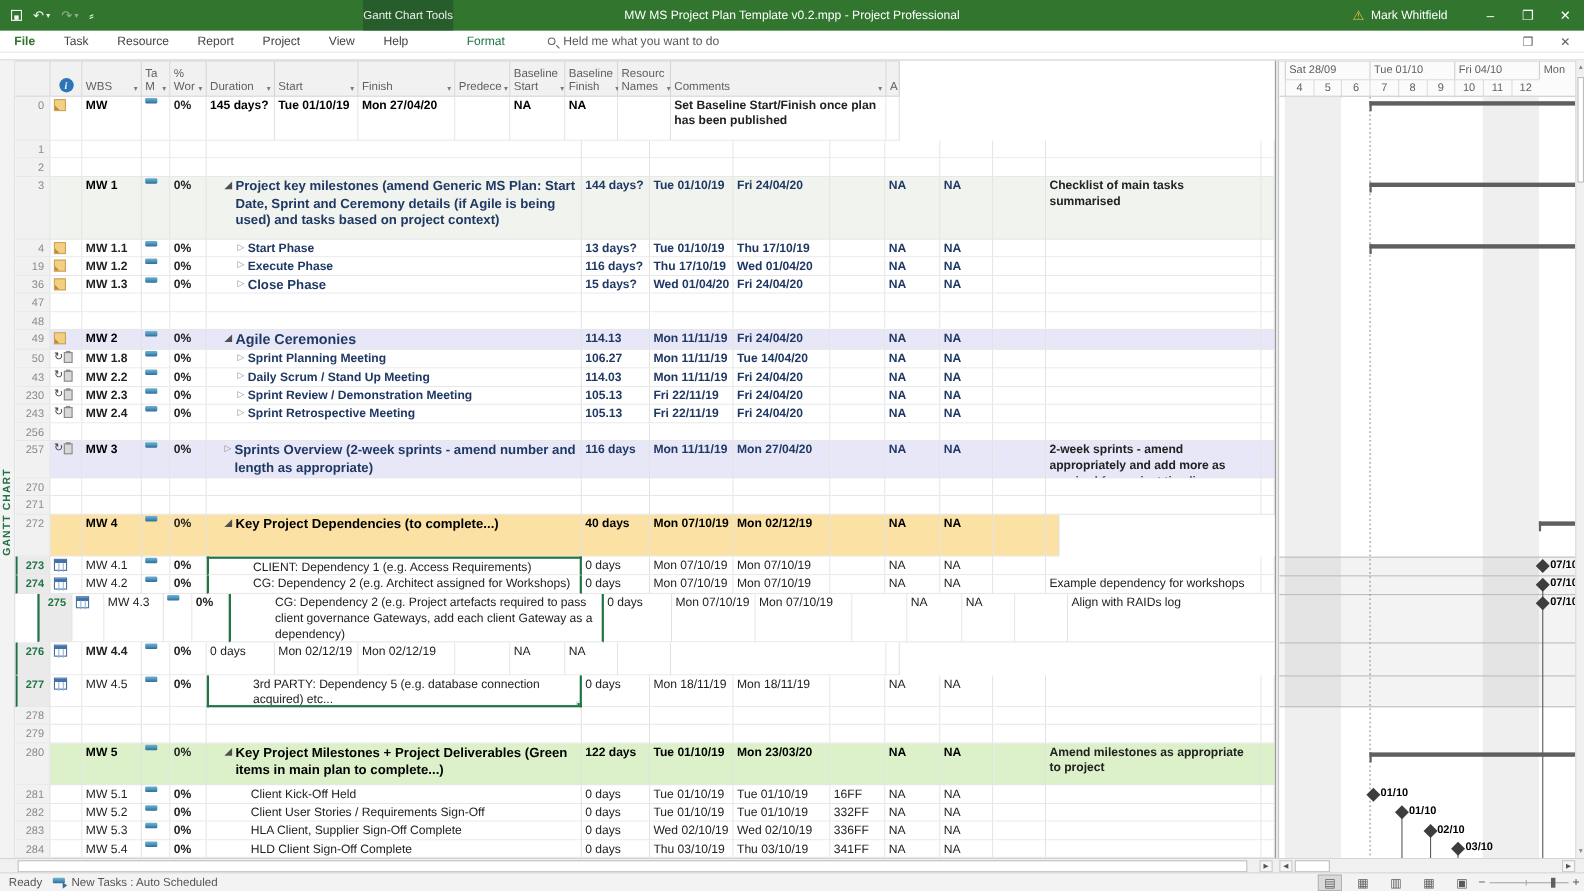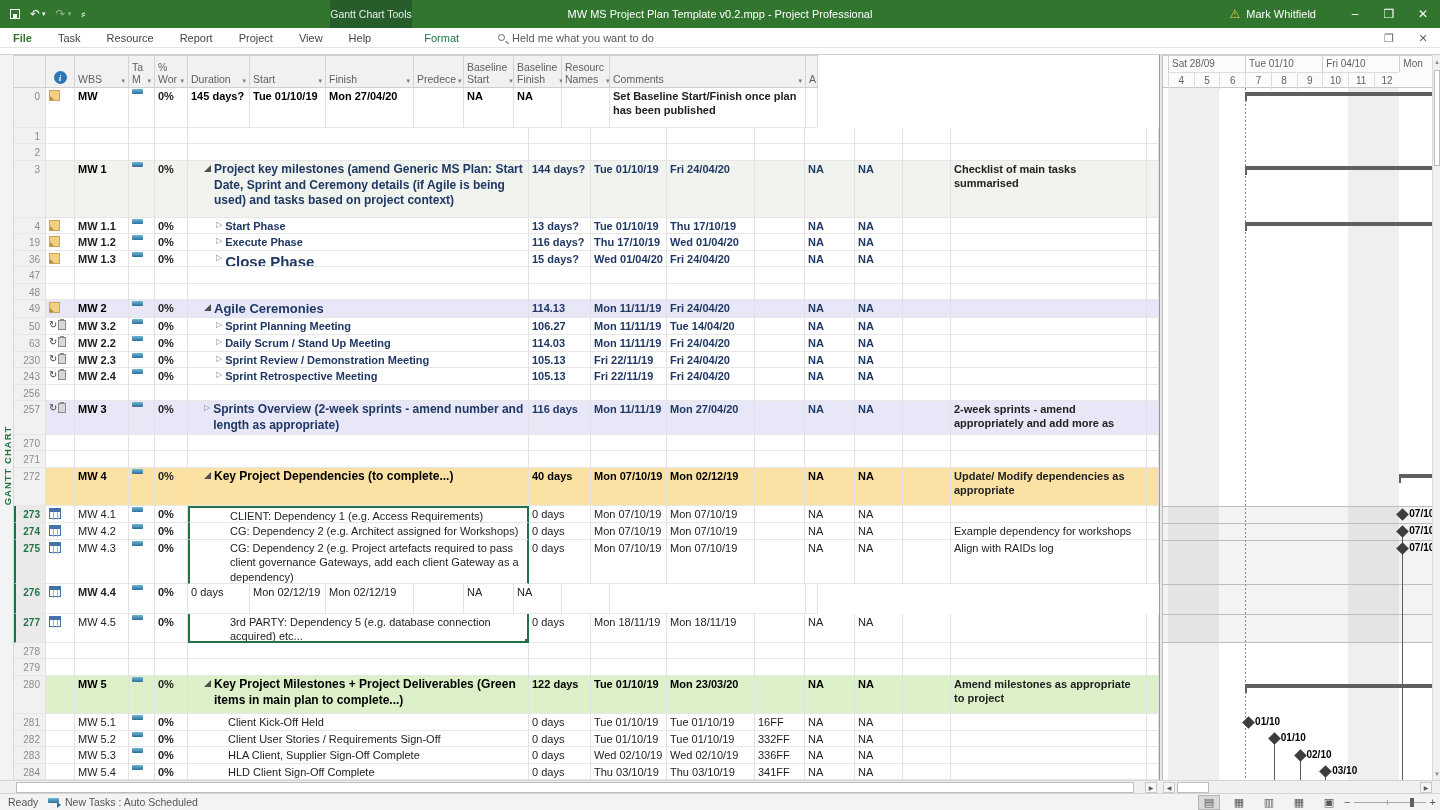--- a/index.html
+++ b/index.html
@@ -343,21 +343,21 @@
       <div class="trow" style="height: 16px;">
         <div class="tcell cnum" style="width: 32px;">36</div>
         <div class="tcell cicon" style="width: 29px; background: rgb(255, 255, 255);">
           <span class="ic-note"></span>
         </div>
         <div class="tcell " style="width: 54px; background: rgb(255, 255, 255); font-weight: bold;">MW 1.3</div>
         <div class="tcell " style="width: 26px; background: rgb(255, 255, 255);"><span class="ic-mode"><span class="bar"></span><span class="arr"></span></span></div>
         <div class="tcell " style="width: 33px; background: rgb(255, 255, 255); font-weight: bold;">0%</div>
         <div class="tcell namecell" style="width: 341px; background: rgb(255, 255, 255); padding-left: 28px;">
           <span class="tri-closed">▷</span>
-          <span style="font-size: 15px; color: rgb(31, 56, 100); font-weight: bold;">Close Phase</span>
+          <span style="font-size: 12px; color: rgb(31, 56, 100); font-weight: bold;">Close Phase</span>
         </div>
         <div class="tcell navy" style="width: 62px; background: rgb(255, 255, 255);">15 days?</div>
         <div class="tcell navy" style="width: 76px; background: rgb(255, 255, 255);">Wed 01/04/20</div>
         <div class="tcell navy" style="width: 88px; background: rgb(255, 255, 255);">Fri 24/04/20</div>
         <div class="tcell " style="width: 50px; background: rgb(255, 255, 255);"></div>
         <div class="tcell navy" style="width: 50px; background: rgb(255, 255, 255);">NA</div>
         <div class="tcell navy" style="width: 48px; background: rgb(255, 255, 255);">NA</div>
         <div class="tcell " style="width: 48px; background: rgb(255, 255, 255);"></div>
         <div class="tcell " style="width: 196px; background: rgb(255, 255, 255);"></div>
         <div class="tcell " style="width: 12px; background: rgb(255, 255, 255);"></div>
@@ -417,39 +417,39 @@
         <div class="tcell " style="width: 48px; background: rgb(231, 231, 247);"></div>
         <div class="tcell " style="width: 196px; background: rgb(231, 231, 247);"></div>
         <div class="tcell " style="width: 12px; background: rgb(231, 231, 247);"></div>
       </div>
       <div class="trow" style="height: 17px;">
         <div class="tcell cnum" style="width: 32px;">50</div>
         <div class="tcell cicon" style="width: 29px; background: rgb(255, 255, 255);">
           <span class="ic-recur">↻</span>
           <span class="ic-clip"></span>
         </div>
-        <div class="tcell " style="width: 54px; background: rgb(255, 255, 255); font-weight: bold;">MW 3.2</div>
+        <div class="tcell " style="width: 54px; background: rgb(255, 255, 255); font-weight: bold;">MW 1.8</div>
         <div class="tcell " style="width: 26px; background: rgb(255, 255, 255);"><span class="ic-mode"><span class="bar"></span><span class="arr"></span></span></div>
         <div class="tcell " style="width: 33px; background: rgb(255, 255, 255); font-weight: bold;">0%</div>
         <div class="tcell namecell" style="width: 341px; background: rgb(255, 255, 255); padding-left: 28px;">
           <span class="tri-closed">▷</span>
           <span style="font-size: 11px; color: rgb(31, 56, 100); font-weight: bold;">Sprint Planning Meeting</span>
         </div>
         <div class="tcell navy" style="width: 62px; background: rgb(255, 255, 255);">106.27 days</div>
         <div class="tcell navy" style="width: 76px; background: rgb(255, 255, 255);">Mon 11/11/19</div>
         <div class="tcell navy" style="width: 88px; background: rgb(255, 255, 255);">Tue 14/04/20</div>
         <div class="tcell " style="width: 50px; background: rgb(255, 255, 255);"></div>
         <div class="tcell navy" style="width: 50px; background: rgb(255, 255, 255);">NA</div>
         <div class="tcell navy" style="width: 48px; background: rgb(255, 255, 255);">NA</div>
         <div class="tcell " style="width: 48px; background: rgb(255, 255, 255);"></div>
         <div class="tcell " style="width: 196px; background: rgb(255, 255, 255);"></div>
         <div class="tcell " style="width: 12px; background: rgb(255, 255, 255);"></div>
       </div>
       <div class="trow" style="height: 17px;">
-        <div class="tcell cnum" style="width: 32px;">63</div>
+        <div class="tcell cnum" style="width: 32px;">43</div>
         <div class="tcell cicon" style="width: 29px; background: rgb(255, 255, 255);">
           <span class="ic-recur">↻</span>
           <span class="ic-clip"></span>
         </div>
         <div class="tcell " style="width: 54px; background: rgb(255, 255, 255); font-weight: bold;">MW 2.2</div>
         <div class="tcell " style="width: 26px; background: rgb(255, 255, 255);"><span class="ic-mode"><span class="bar"></span><span class="arr"></span></span></div>
         <div class="tcell " style="width: 33px; background: rgb(255, 255, 255); font-weight: bold;">0%</div>
         <div class="tcell namecell" style="width: 341px; background: rgb(255, 255, 255); padding-left: 28px;">
           <span class="tri-closed">▷</span>
           <span style="font-size: 11px; color: rgb(31, 56, 100); font-weight: bold;">Daily Scrum / Stand Up Meeting</span>
@@ -594,21 +594,20 @@
           <span class="tri-open"></span>
           <span style="font-size: 12px; color: rgb(0, 0, 0); font-weight: bold;">Key Project Dependencies (to complete...)</span>
         </div>
         <div class="tcell blackb" style="width: 62px; background: rgb(251, 226, 164);">40 days</div>
         <div class="tcell blackb" style="width: 76px; background: rgb(251, 226, 164);">Mon 07/10/19</div>
         <div class="tcell blackb" style="width: 88px; background: rgb(251, 226, 164);">Mon 02/12/19</div>
         <div class="tcell " style="width: 50px; background: rgb(251, 226, 164);"></div>
         <div class="tcell blackb" style="width: 50px; background: rgb(251, 226, 164);">NA</div>
         <div class="tcell blackb" style="width: 48px; background: rgb(251, 226, 164);">NA</div>
         <div class="tcell " style="width: 48px; background: rgb(251, 226, 164);"></div>
-        <div class="tcell " style="width: 196px; background: rgb(251, 226, 164); font-weight: bold;">Update/ Modify dependencies as appropriate</div>
         <div class="tcell " style="width: 12px; background: rgb(251, 226, 164);"></div>
       </div>
       <div class="trow" style="height: 17px;">
         <div class="tcell cnum selnum" style="width: 32px;">273</div>
         <div class="tcell cicon" style="width: 29px; background: rgb(255, 255, 255);">
           <span class="ic-cal"></span>
         </div>
         <div class="tcell " style="width: 54px; background: rgb(255, 255, 255); font-weight: normal;">MW 4.1</div>
         <div class="tcell " style="width: 26px; background: rgb(255, 255, 255);"><span class="ic-mode"><span class="bar"></span><span class="arr"></span></span></div>
         <div class="tcell " style="width: 33px; background: rgb(255, 255, 255); font-weight: bold;">0%</div>
@@ -639,21 +638,21 @@
         <div class="tcell " style="width: 62px; background: rgb(255, 255, 255);">0 days</div>
         <div class="tcell " style="width: 76px; background: rgb(255, 255, 255);">Mon 07/10/19</div>
         <div class="tcell " style="width: 88px; background: rgb(255, 255, 255);">Mon 07/10/19</div>
         <div class="tcell " style="width: 50px; background: rgb(255, 255, 255);"></div>
         <div class="tcell " style="width: 50px; background: rgb(255, 255, 255);">NA</div>
         <div class="tcell " style="width: 48px; background: rgb(255, 255, 255);">NA</div>
         <div class="tcell " style="width: 48px; background: rgb(255, 255, 255);"></div>
         <div class="tcell " style="width: 196px; background: rgb(255, 255, 255);">Example dependency for workshops below</div>
         <div class="tcell " style="width: 12px; background: rgb(255, 255, 255);"></div>
       </div>
-      <div class="trow" style="height: 44px;">
+      <div class="trow" style="height: 44px; margin-left: 20px;">
         <div class="tcell cnum selnum" style="width: 32px;">275</div>
         <div class="tcell cicon" style="width: 29px; background: rgb(255, 255, 255);">
           <span class="ic-cal"></span>
         </div>
         <div class="tcell " style="width: 54px; background: rgb(255, 255, 255); font-weight: normal;">MW 4.3</div>
         <div class="tcell " style="width: 26px; background: rgb(255, 255, 255);"><span class="ic-mode"><span class="bar"></span><span class="arr"></span></span></div>
         <div class="tcell " style="width: 33px; background: rgb(255, 255, 255); font-weight: bold;">0%</div>
         <div class="tcell namecell sel-cell" style="width: 341px; background: rgb(255, 255, 255); padding-left: 40px;">
           <span style="font-size: 11px;">CG: Dependency 2 (e.g. Project artefacts required to pass client governance Gateways, add each client Gateway as a dependency)</span>
         </div>

